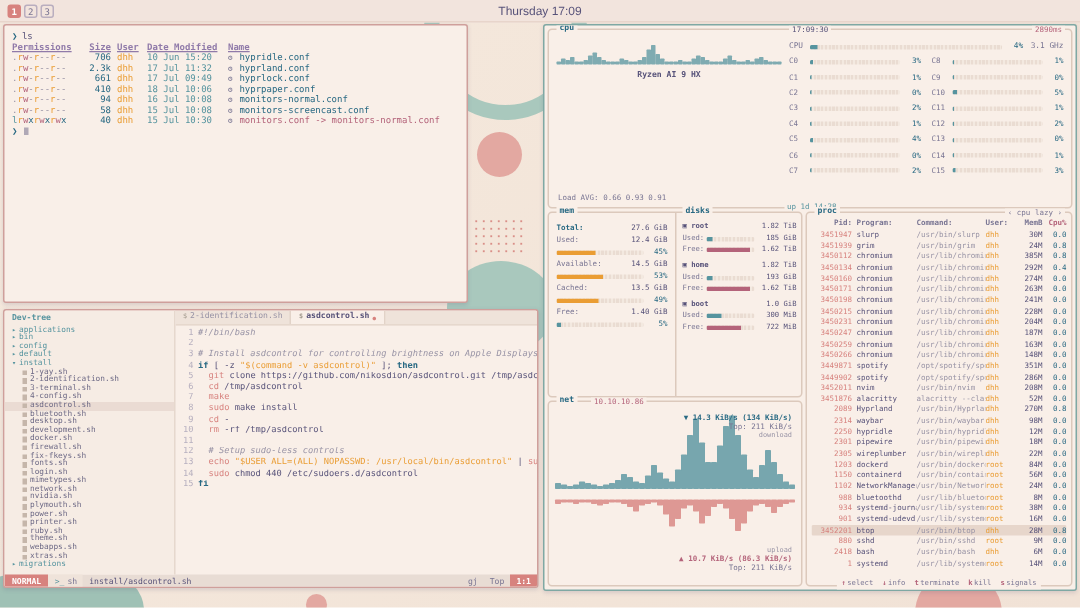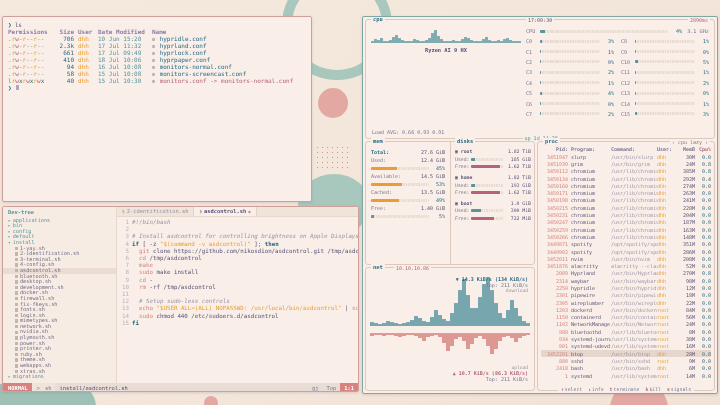--- a/index.html
+++ b/index.html
@@ -172,20 +172,28 @@
 
 <div class="desktop">
   <div class="blob blob-arc"></div>
   <div class="blob blob-pink1"></div>
   <div class="blob blob-dots"></div>
   <div class="blob blob-teal2"></div>
   <div class="blob blob-teal-bottom"></div>
   <div class="blob blob-pink-bottom"></div>
   <div class="blob blob-pink-small"></div>
 
+  <header class="topbar">
+    <div class="ws" id="workspaces">
+        <span class="wchip wactive">1</span>
+        <span class="wchip">2</span>
+        <span class="wchip">3</span>
+      </div>
+    <div class="clock">Thursday 17:09</div>
+  </header>
 
   <section class="window" id="win-ls">
     <div class="term">
       <div class="pline">
         <span class="pr">❯</span>
         <span class="cmd">ls</span>
       </div>
       <div class="ls-head" id="ls-head">
           <span class="lsc lsc0">Permissions</span>
           <span class="lsc lsc1">Size</span>

